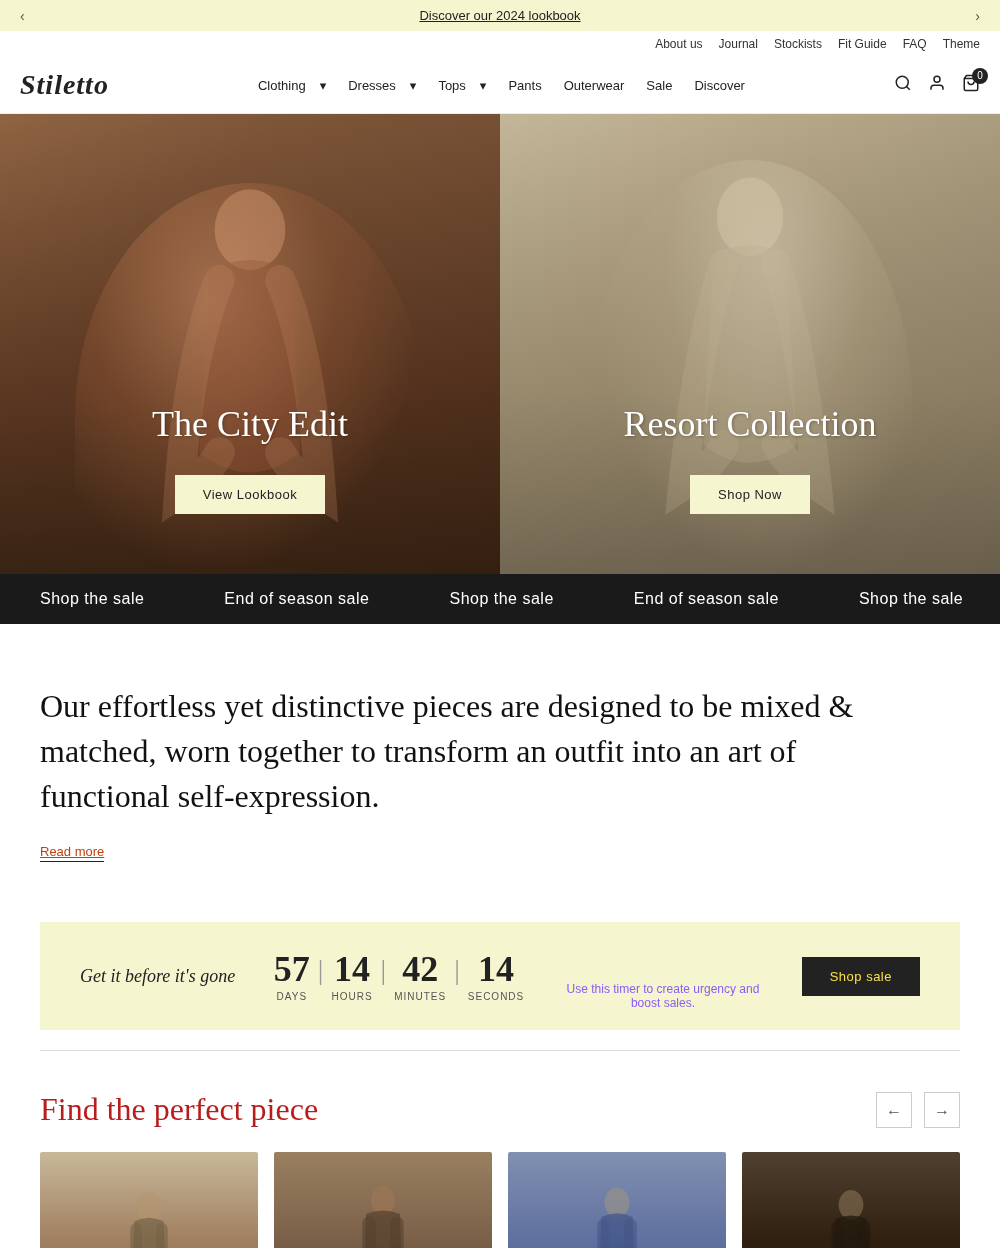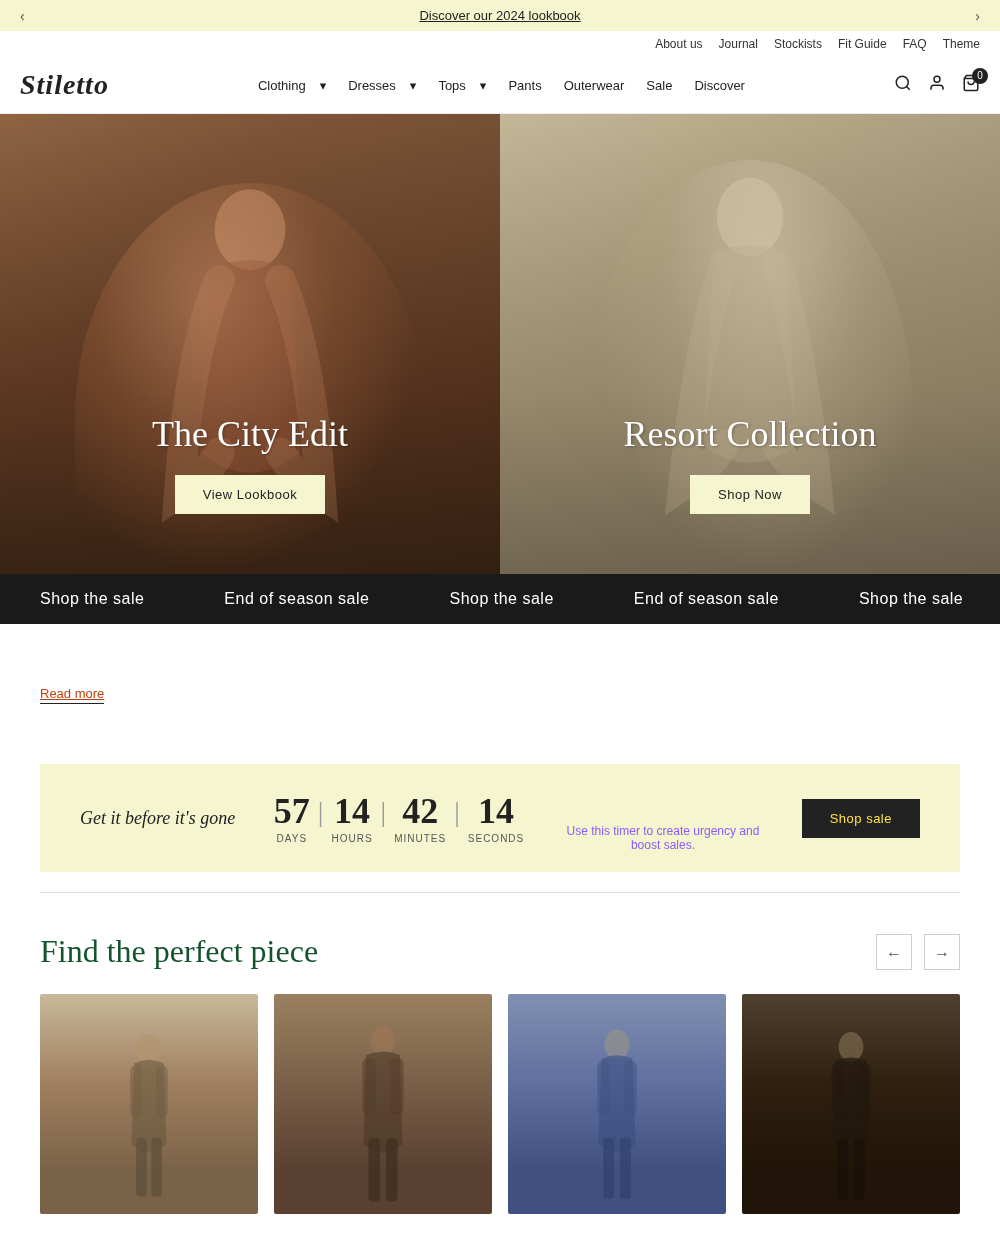--- a/index.html
+++ b/index.html
@@ -126,21 +126,21 @@
       left: 50%;
       transform: translateX(-50%);
       text-align: center;
       color: #fff;
       width: 90%;
     }
     .hero-title {
       font-size: 36px;
       font-weight: normal;
       font-family: 'Georgia', serif;
-      margin-bottom: 20px;
+      margin-bottom: 30px;
       text-shadow: 1px 1px 3px rgba(0,0,0,0.3);
     }
     .hero-btn {
       display: inline-block;
       background: #f5f5d0;
       color: #222;
       padding: 12px 28px;
       font-family: Arial, sans-serif;
       font-size: 13px;
       cursor: pointer;
@@ -279,21 +279,21 @@
     .find-header {
       display: flex;
       align-items: center;
       justify-content: space-between;
       margin-bottom: 24px;
     }
     .find-title {
       font-family: 'Georgia', serif;
       font-size: 32px;
       font-weight: normal;
-      color: #14532d;
+      color: #b91c1c;
     }
     .find-nav {
       display: flex;
       gap: 12px;
     }
     .find-nav-btn {
       width: 36px;
       height: 36px;
       border: 1px solid #ccc;
       background: transparent;
@@ -495,20 +495,21 @@
     <span class="sale-banner-item">End of season sale</span>
     <span class="sale-banner-item">Shop the sale</span>
     <span class="sale-banner-item">End of season sale</span>
     <span class="sale-banner-item">Shop the sale</span>
     <span class="sale-banner-item">End of season sale</span>
 
   </div>
 </div>
 
 <div class="philosophy">
+  <div class="philosophy-text">Our effortless yet distinctive pieces are designed to be mixed &amp; matched, worn together to transform an outfit into an art of functional self-expression.</div>
   <span class="read-more">Read more</span>
 </div>
 
 <div class="countdown-banner">
   <div class="countdown-label">Get it before it's gone</div>
 
   <div class="countdown-timer">
     <div class="timer-unit">
       <div class="timer-number">57</div>
       <div class="timer-label">DAYS</div>

